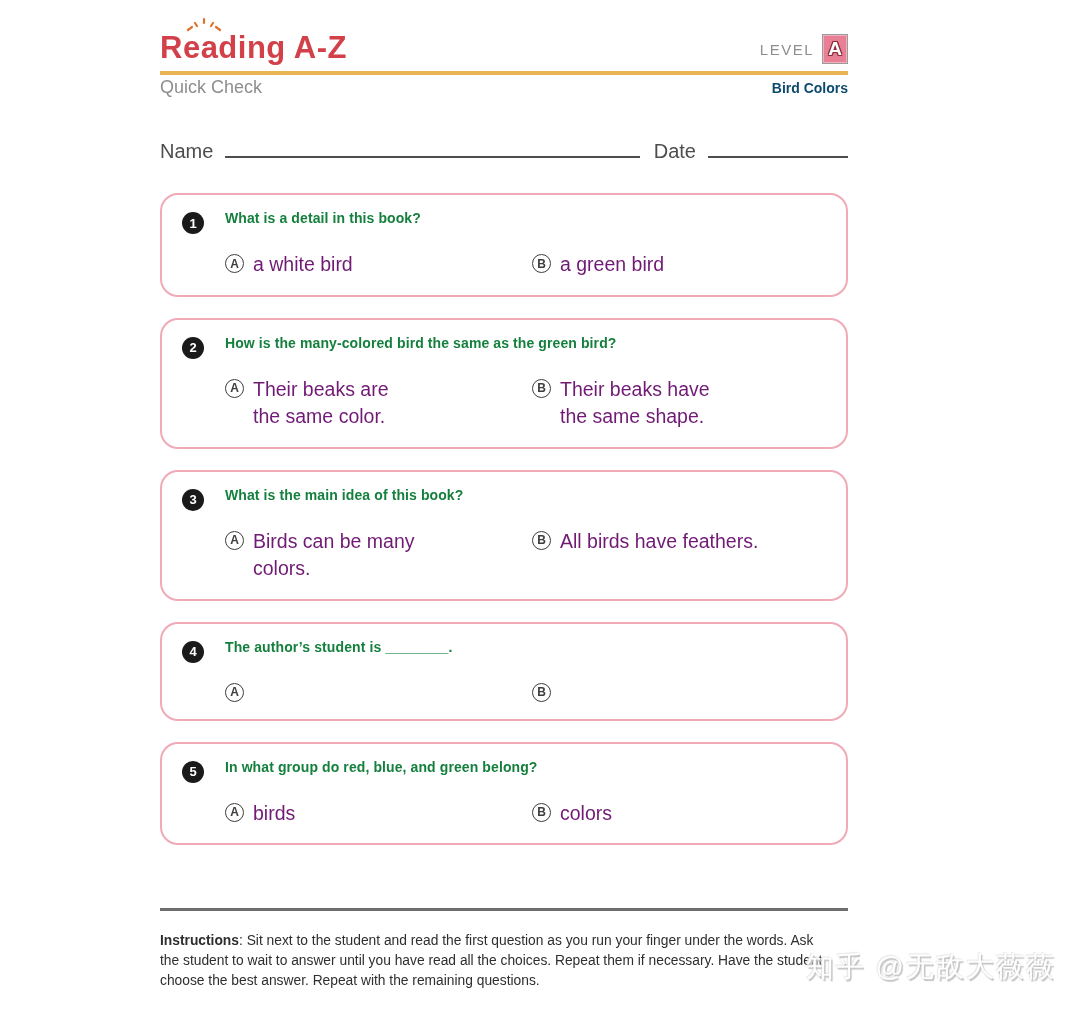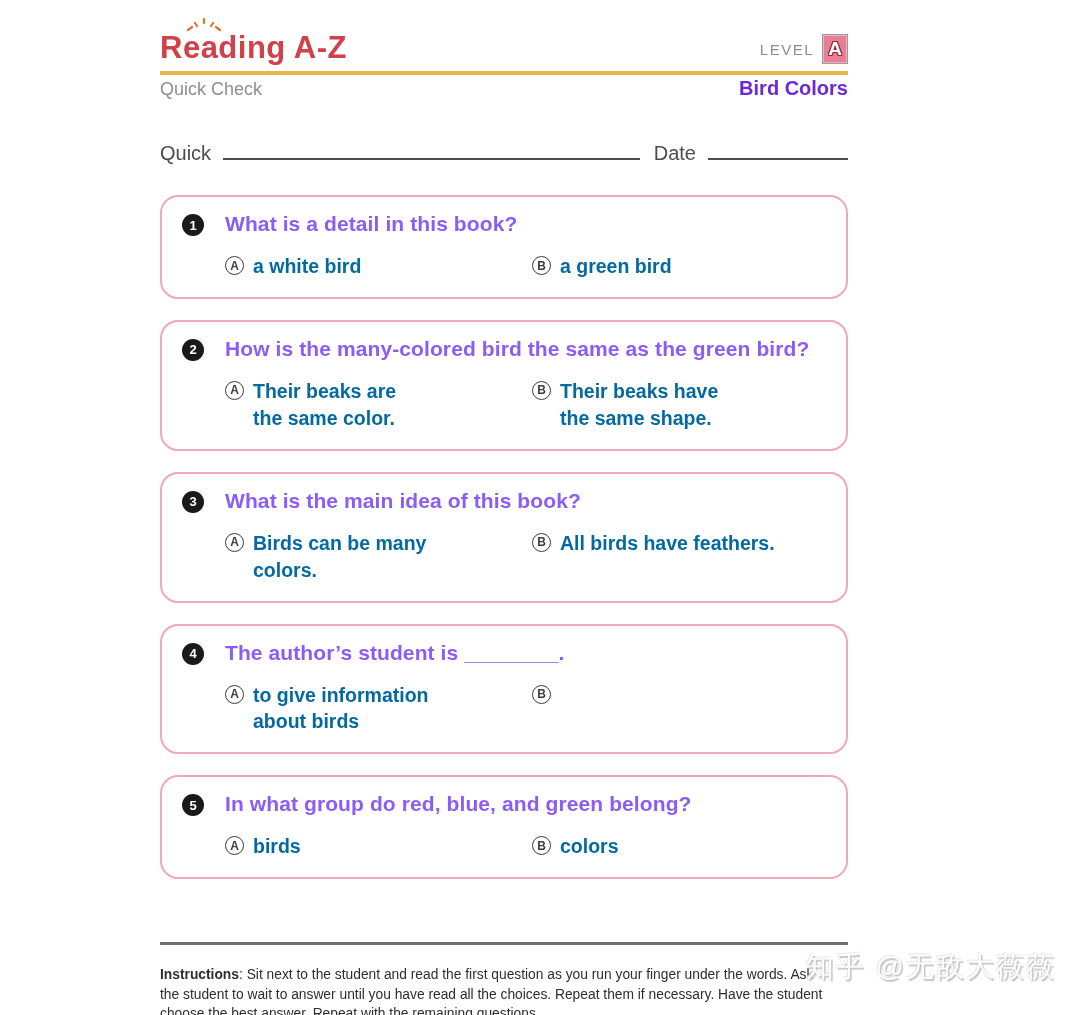--- a/index.html
+++ b/index.html
@@ -38,21 +38,21 @@
     display: flex; align-items: center; justify-content: center;
     font-size: 19px; font-weight: bold; color: #ffffff;
     text-shadow: 0 0 2px #8c2f3a, 1px 1px 0 #8c2f3a, -1px -1px 0 #8c2f3a, 1px -1px 0 #8c2f3a, -1px 1px 0 #8c2f3a;
   }
   .gold-rule { height: 4px; background: #e9b453; margin-top: 5px; }
   .subtitle-row {
     display: flex; justify-content: space-between; align-items: baseline;
     margin-top: 2px;
   }
   .subtitle-left { font-size: 18px; color: #8e8e8e; }
-  .subtitle-right { font-size: 20px; font-weight: bold; color: #6d28d9; }
+  .subtitle-right { font-size: 14px; font-weight: bold; color: #0c4a6e; }
 
   
   .name-row {
     display: flex; align-items: baseline;
     margin-top: 38px;
     font-size: 20px; color: #4d4d4d;
   }
   .write-line { border-bottom: 2px solid #4d4d4d; height: 22px; }
   .name-line { flex: 1; margin: 0 14px 0 12px; }
   .date-line { width: 140px; margin-left: 12px; }
@@ -69,41 +69,41 @@
   .q-row { display: flex; align-items: flex-start; gap: 21px; }
   .q-badge {
     flex: 0 0 auto;
     width: 22px; height: 22px; border-radius: 50%;
     background: #1a1a1a; color: #ffffff;
     display: flex; align-items: center; justify-content: center;
     font-size: 13px; font-weight: bold;
     margin-top: 2px;
   }
   .q-text {
-    font-size: 21px; font-weight: 600; color: #8b5cf6;
+    font-size: 14px; font-weight: 600; color: #15803d;
     letter-spacing: 0.1px;
   }
   .opts-row {
     display: flex;
     margin-left: 43px;
     margin-top: 17px;
   }
   .opt { display: flex; align-items: flex-start; gap: 9px; }
   .opt-a { width: 307px; flex: 0 0 307px; }
   .opt-b { flex: 1; }
   .opt-letter {
     flex: 0 0 auto;
     width: 19px; height: 19px; border-radius: 50%;
     border: 1.6px solid #3d3d3d;
     display: flex; align-items: center; justify-content: center;
     font-size: 12px; font-weight: 600; color: #3d3d3d;
     margin-top: 3px;
   }
   .opt-text {
-    font-size: 19.5px; font-weight: 700; color: #0369a1;
+    font-size: 19.5px; font-weight: 400; color: #701a75;
     white-space: pre-line;
     line-height: 1.38;
   }
 
   
   .divider { height: 3px; background: #6e6e6e; margin-top: 63px; }
   .instructions {
     margin-top: 20px;
     font-size: 13.8px; color: #2e2e2e; line-height: 1.42;
     width: 672px;
@@ -143,21 +143,21 @@
       <span class="level-badge">A</span>
     </div>
   </div>
   <div class="gold-rule"></div>
   <div class="subtitle-row">
     <span class="subtitle-left">Quick Check</span>
     <span class="subtitle-right">Bird Colors</span>
   </div>
 
   <div class="name-row">
-    <span>Quick</span>
+    <span>Name</span>
     <span class="write-line name-line"></span>
     <span>Date</span>
     <span class="write-line date-line"></span>
   </div>
 
   <div class="questions">
 
     <div class="qbox">
       <div class="q-row">
         <span class="q-badge">1</span>
@@ -213,22 +213,20 @@
     </div>
 
     <div class="qbox">
       <div class="q-row">
         <span class="q-badge">4</span>
         <span class="q-text">The author’s student is ________.</span>
       </div>
       <div class="opts-row">
         <div class="opt opt-a">
           <span class="opt-letter">A</span>
-          <span class="opt-text">to give information
-about birds</span>
         </div>
         <div class="opt opt-b">
           <span class="opt-letter">B</span>
         </div>
       </div>
     </div>
 
     <div class="qbox">
       <div class="q-row">
         <span class="q-badge">5</span>

